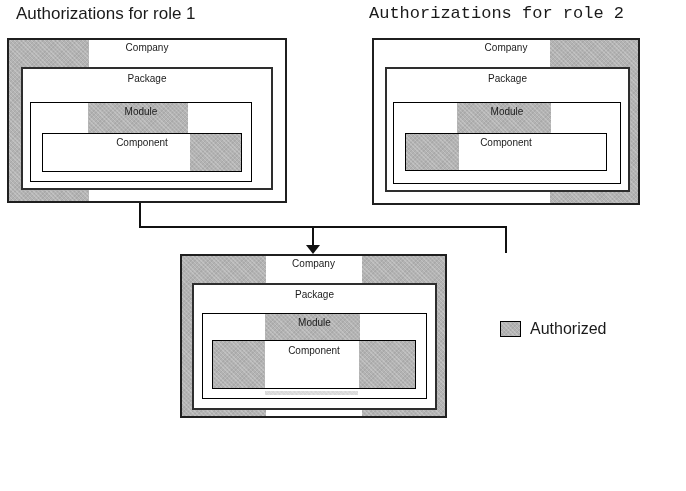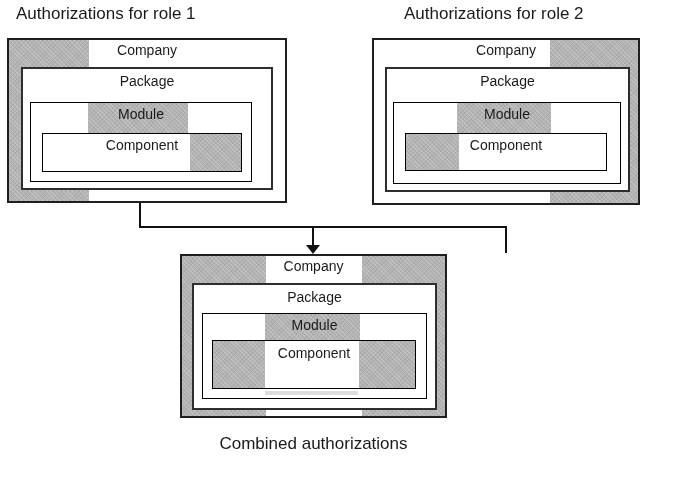--- a/index.html
+++ b/index.html
@@ -2,21 +2,21 @@
 <html style="--authorized: #b3b3b3; --not-authorized: #ffffff;"><head>
 <meta charset="utf-8">
 <style>
   html,body{margin:0;padding:0;background:#fff;}
   #canvas{
     position:relative;width:666px;height:491px;background:#fff;
     font-family:"Liberation Sans", sans-serif;color:#1a1a1a;overflow:hidden;
   }
   .abs{position:absolute;box-sizing:border-box;}
   .title{font-size:17px;white-space:nowrap;}
-  .boxlabel{font-size:14px;text-align:center;white-space:nowrap;position:absolute;left:0;right:0;}
+  .boxlabel{font-size:10px;text-align:center;white-space:nowrap;position:absolute;left:0;right:0;}
   .outer{border:2px solid #1f1f1f;background:#fff;}
   .mid{border:2px solid #2e2e2e;background:#fff;}
   .inner{border:1px solid #000;background:#fff;}
   .auth{
     background-color:var(--authorized,#b3b3b3);
     background-image:
       repeating-linear-gradient(45deg, rgba(255,255,255,.20) 0 1px, rgba(0,0,0,0) 1px 3px),
       repeating-linear-gradient(135deg, rgba(0,0,0,.06) 0 1px, rgba(0,0,0,0) 1px 3px);
   }
   .notauth{background:var(--not-authorized,#fff);}
@@ -30,21 +30,21 @@
   .swatch{width:19px;height:14px;border:1px solid #000;margin-right:9px;flex:none;}
   .legend-label{font-size:16px;white-space:nowrap;}
   .caption{font-size:17px;line-height:22px;text-align:center;}
 </style>
 </head>
 <body>
 
 <div id="canvas">
 
   <div class="abs title" style="left:16px;top:4px;">Authorizations for role 1</div>
-  <div class="abs title" style="left:404px;top:4px;">Authorizations for role 2</div>
+  <div class="abs title" style="left:369px;top:4px;font-family:Liberation Mono, monospace;">Authorizations for role 2</div>
 
   <div>
     <div class="abs outer" style="left:7px;top:38px;width:280px;height:165px;">
       <div class="abs auth" style="left:0;top:0;width:80px;height:100%;"></div>
       <div class="boxlabel" style="top:2px;">Company</div>
     </div>
     <div class="abs mid" style="left:21px;top:67px;width:252px;height:123px;">
       <div class="boxlabel" style="top:4px;">Package</div>
     </div>
     <div class="abs inner" style="left:30px;top:102px;width:222px;height:80px;">
@@ -95,19 +95,22 @@
       <div class="boxlabel" style="top:3px;">Module</div>
     </div>
     <div class="abs inner" style="left:212px;top:340px;width:204px;height:49px;">
       <div class="abs auth" style="left:0;top:0;width:52px;height:100%;"></div>
       <div class="abs auth" style="left:146px;top:0;right:0;height:100%;"></div>
       <div class="boxlabel" style="top:4px;">Component</div>
     </div>
   </div>
 
   <div class="abs" style="left:500px;top:320px;">
+    <div class="legend-row">
+      <div class="swatch auth"></div>
+      <div class="legend-label">Authorized</div>
+    </div>
   </div>
 
   <div class="abs caption" style="left:180px;top:433px;width:267px;">
-    <div>Combined authorizations</div>
   </div>
 
 </div>
 
 </body></html>

